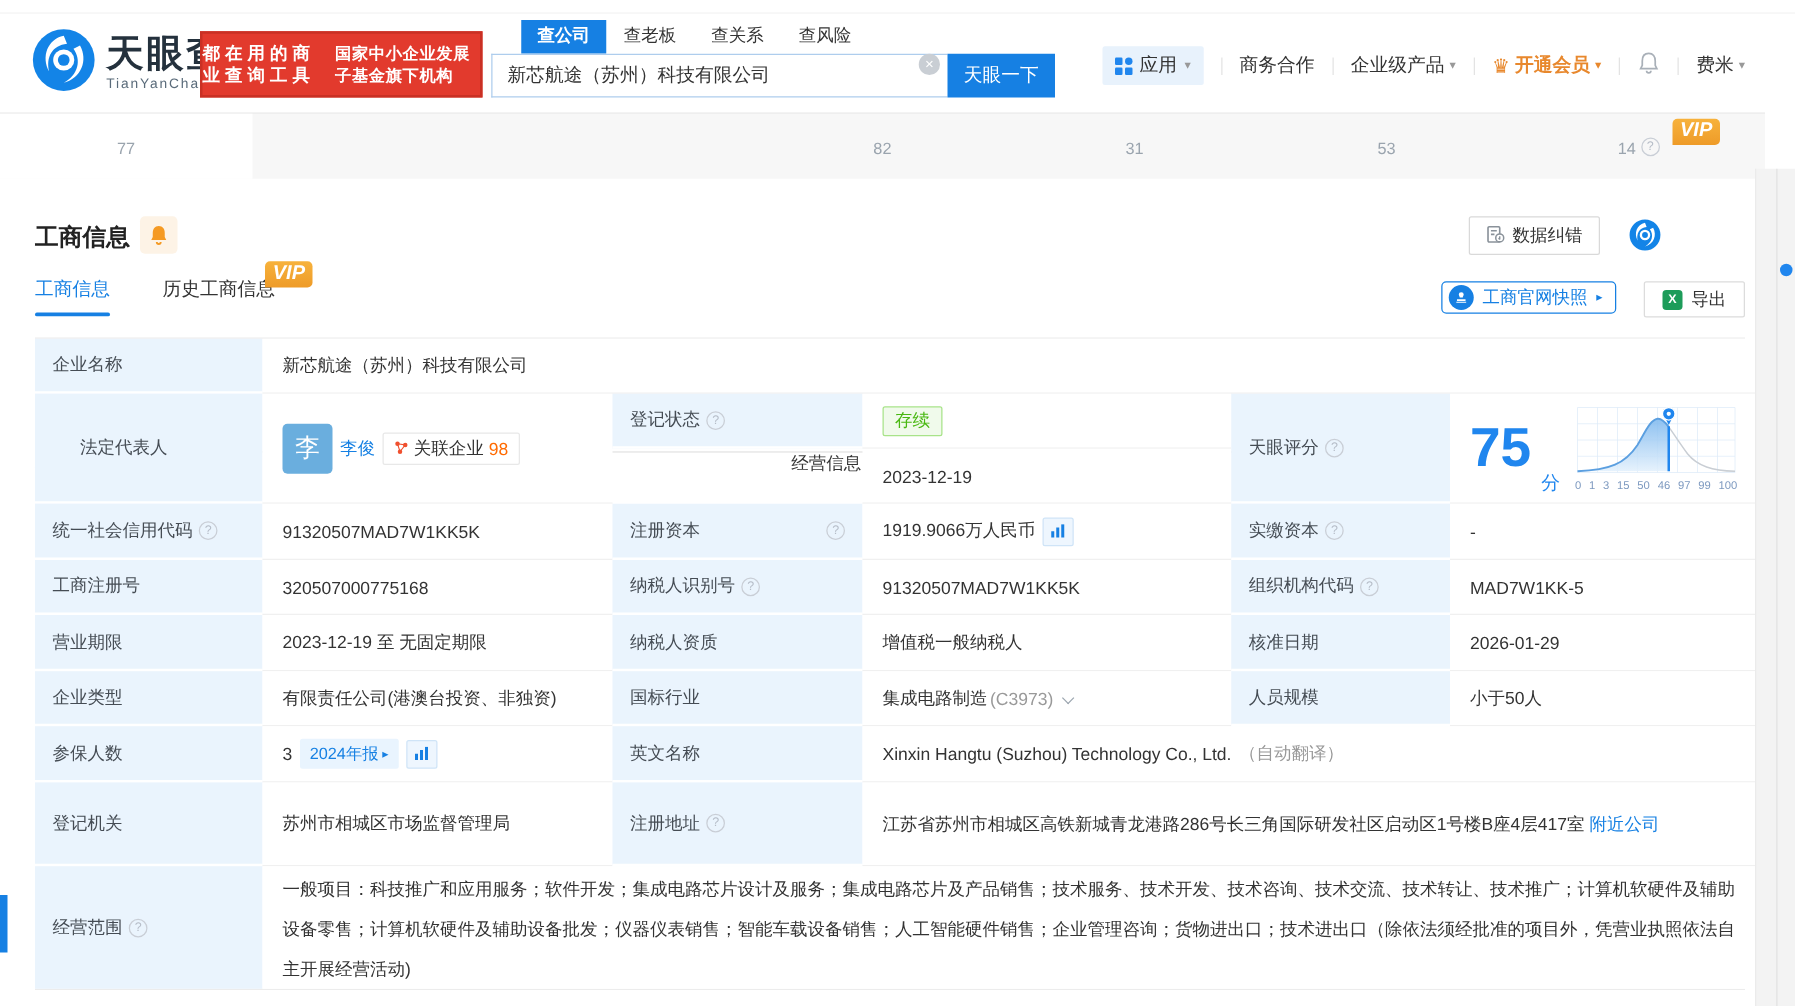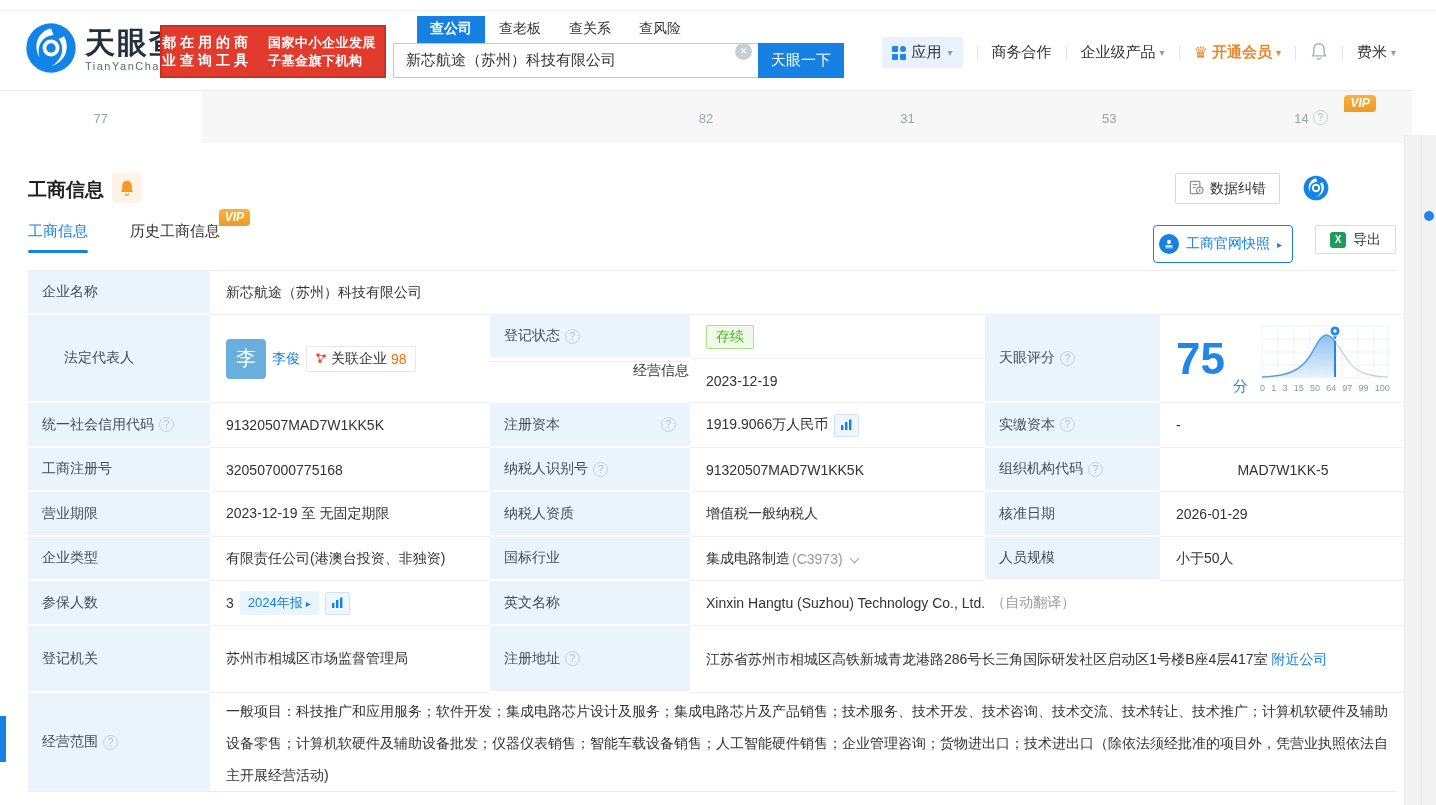--- a/index.html
+++ b/index.html
@@ -39,38 +39,38 @@
   .vip-link .caret { color:#e8882d; }
   .bell-svg { width:18px; height:19px; }
 
   
   .navbar { position:absolute; top:90px; left:0; width:1412px; height:53px; background:#f7f7f7; border-top:1px solid #ececec; display:flex; }
   .ntab { width:201.7px; display:flex; align-items:center; justify-content:center; gap:4px; font-size:17px; color:#333; cursor:pointer; position:relative; }
   .ntab .cnt { font-size:13px; color:#9aa4ae; margin-top:2px; }
   .ntab.active { background:#fff; }
   .ntab.active .t { color:#1680e3; font-weight:700; }
   .ntab.history .t { color:#c9853e; }
-  .vip-badge { display:inline-block; background:linear-gradient(180deg,#f7b23c,#ee9b28); color:#fff; font-size:12px; font-weight:700; font-style:italic; padding:1px 6px 2px; border-radius:4px 4px 4px 0; }
+  .vip-badge { display:inline-block; background:linear-gradient(180deg,#f7b23c,#ee9b28); color:#fff; font-size:16px; font-weight:700; font-style:italic; padding:1px 6px 2px; border-radius:4px 4px 4px 0; }
   .ntab .vip-badge { position:absolute; top:4px; right:36px; }
   .help { display:inline-flex; width:15px; height:15px; border:1px solid #c9ced6; border-radius:50%; color:#b5bcc7; font-size:10px; align-items:center; justify-content:center; flex:none; }
 
   
   .sec-title { position:absolute; left:28px; top:177px; font-size:19px; font-weight:700; color:#222; }
   .bell-badge { position:absolute; left:112px; top:173px; width:30px; height:30px; background:#fdf3e6; border-radius:4px; display:flex; align-items:center; justify-content:center; cursor:pointer; }
   .corr-btn { position:absolute; left:1175px; top:173px; height:31px; border:1px solid #d9d9d9; border-radius:2px; background:#fff; display:flex; align-items:center; gap:6px; padding:0 13px; font-size:14px; color:#333; cursor:pointer; }
   .mini-logo { position:absolute; left:1303px; top:175px; display:flex; align-items:center; gap:5px; }
   .mini-logo .t { font-size:21px; font-weight:700; color:#222; letter-spacing:1px; }
 
   .subtabs { position:absolute; left:28px; top:222px; display:flex; gap:42px; font-size:15px; }
   .subtab { position:relative; padding-bottom:12px; color:#333; cursor:pointer; }
   .subtab.active { color:#1680e3; }
   .subtab.active:after { content:""; position:absolute; left:0; right:0; bottom:0; height:3px; background:#1680e3; border-radius:2px; }
   .subtab .vip-badge { position:absolute; top:-13px; right:-30px; }
 
-  .snap-btn { position:absolute; left:1153px; top:225px; height:38px; border:1px solid #1680e3; border-radius:4px; background:#fff; color:#1680e3; display:flex; align-items:center; gap:7px; padding:0 10px 0 5px; font-size:14px; cursor:pointer; }
+  .snap-btn { position:absolute; left:1153px; top:225px; height:26px; border:1px solid #1680e3; border-radius:4px; background:#fff; color:#1680e3; display:flex; align-items:center; gap:7px; padding:0 10px 0 5px; font-size:14px; cursor:pointer; }
   .stamp-circ { width:20px; height:20px; border-radius:50%; background:#1680e3; display:flex; align-items:center; justify-content:center; }
   .exp-btn { position:absolute; left:1315px; top:225px; height:29px; border:1px solid #dcdcdc; border-radius:2px; background:#fff; display:flex; align-items:center; gap:7px; padding:0 14px; font-size:14px; color:#333; cursor:pointer; }
   .xls-ic { width:16px; height:16px; background:#1d9c5a; border-radius:3px; color:#fff; font-size:10px; font-weight:700; display:flex; align-items:center; justify-content:center; }
 
   
   .t { position:absolute; top:270px; left:28px; width:1368px; display:grid;
        grid-template-columns:182px 280px 200px 295px 175px 1fr;
        grid-template-rows:44px 44px 44px 45px 44px 45px 44px 45px 67px 98px;
        border-top:1px solid #ececec; border-bottom:1px solid #ececec; font-size:14px; }
   .lc { background:#eaf4fd; color:#454c54; padding:0 14px; display:flex; align-items:center; gap:5px; border-bottom:2px solid #fff; }
@@ -338,21 +338,21 @@
           <path d="M72.3,10.5 L77.7,10.5 L75,16 Z" fill="#2086ee"></path>
           <circle cx="75" cy="7" r="5" fill="#2086ee" stroke="#fff" stroke-width="1"></circle>
           <circle cx="75" cy="7" r="1.7" fill="#fff"></circle>
         </svg>
         <span class="axis">
           <span>0</span>
             <span>1</span>
             <span>3</span>
             <span>15</span>
             <span>50</span>
-            <span>64</span>
+            <span>46</span>
             <span>97</span>
             <span>99</span>
             <span>100</span>
         </span>
       </span>
     </div>
 
     <div class="lc" style="grid-area:4/1/5/2;">
       <span>统一社会信用代码</span>
         <span class="help">?</span>
@@ -392,21 +392,21 @@
       <span>纳税人识别号</span>
         <span class="help">?</span>
     </div>
     <div class="vc" style="grid-area:5/4/6/5;">
         <span>91320507MAD7W1KK5K</span>
       </div>
     <div class="lc" style="grid-area:5/5/6/6;">
       <span>组织机构代码</span>
         <span class="help">?</span>
     </div>
-    <div class="vc" style="grid-area:5/6/6/7;justify-content:center;">
+    <div class="vc" style="grid-area:5/6/6/7;">
         <span>MAD7W1KK-5</span>
       </div>
 
     <div class="lc" style="grid-area:6/1/7/2;">
         <span>营业期限</span>
       </div>
     <div class="vc" style="grid-area:6/2/7/3;">
         <span>2023-12-19 至 无固定期限</span>
       </div>
     <div class="lc" style="grid-area:6/3/7/4;">

